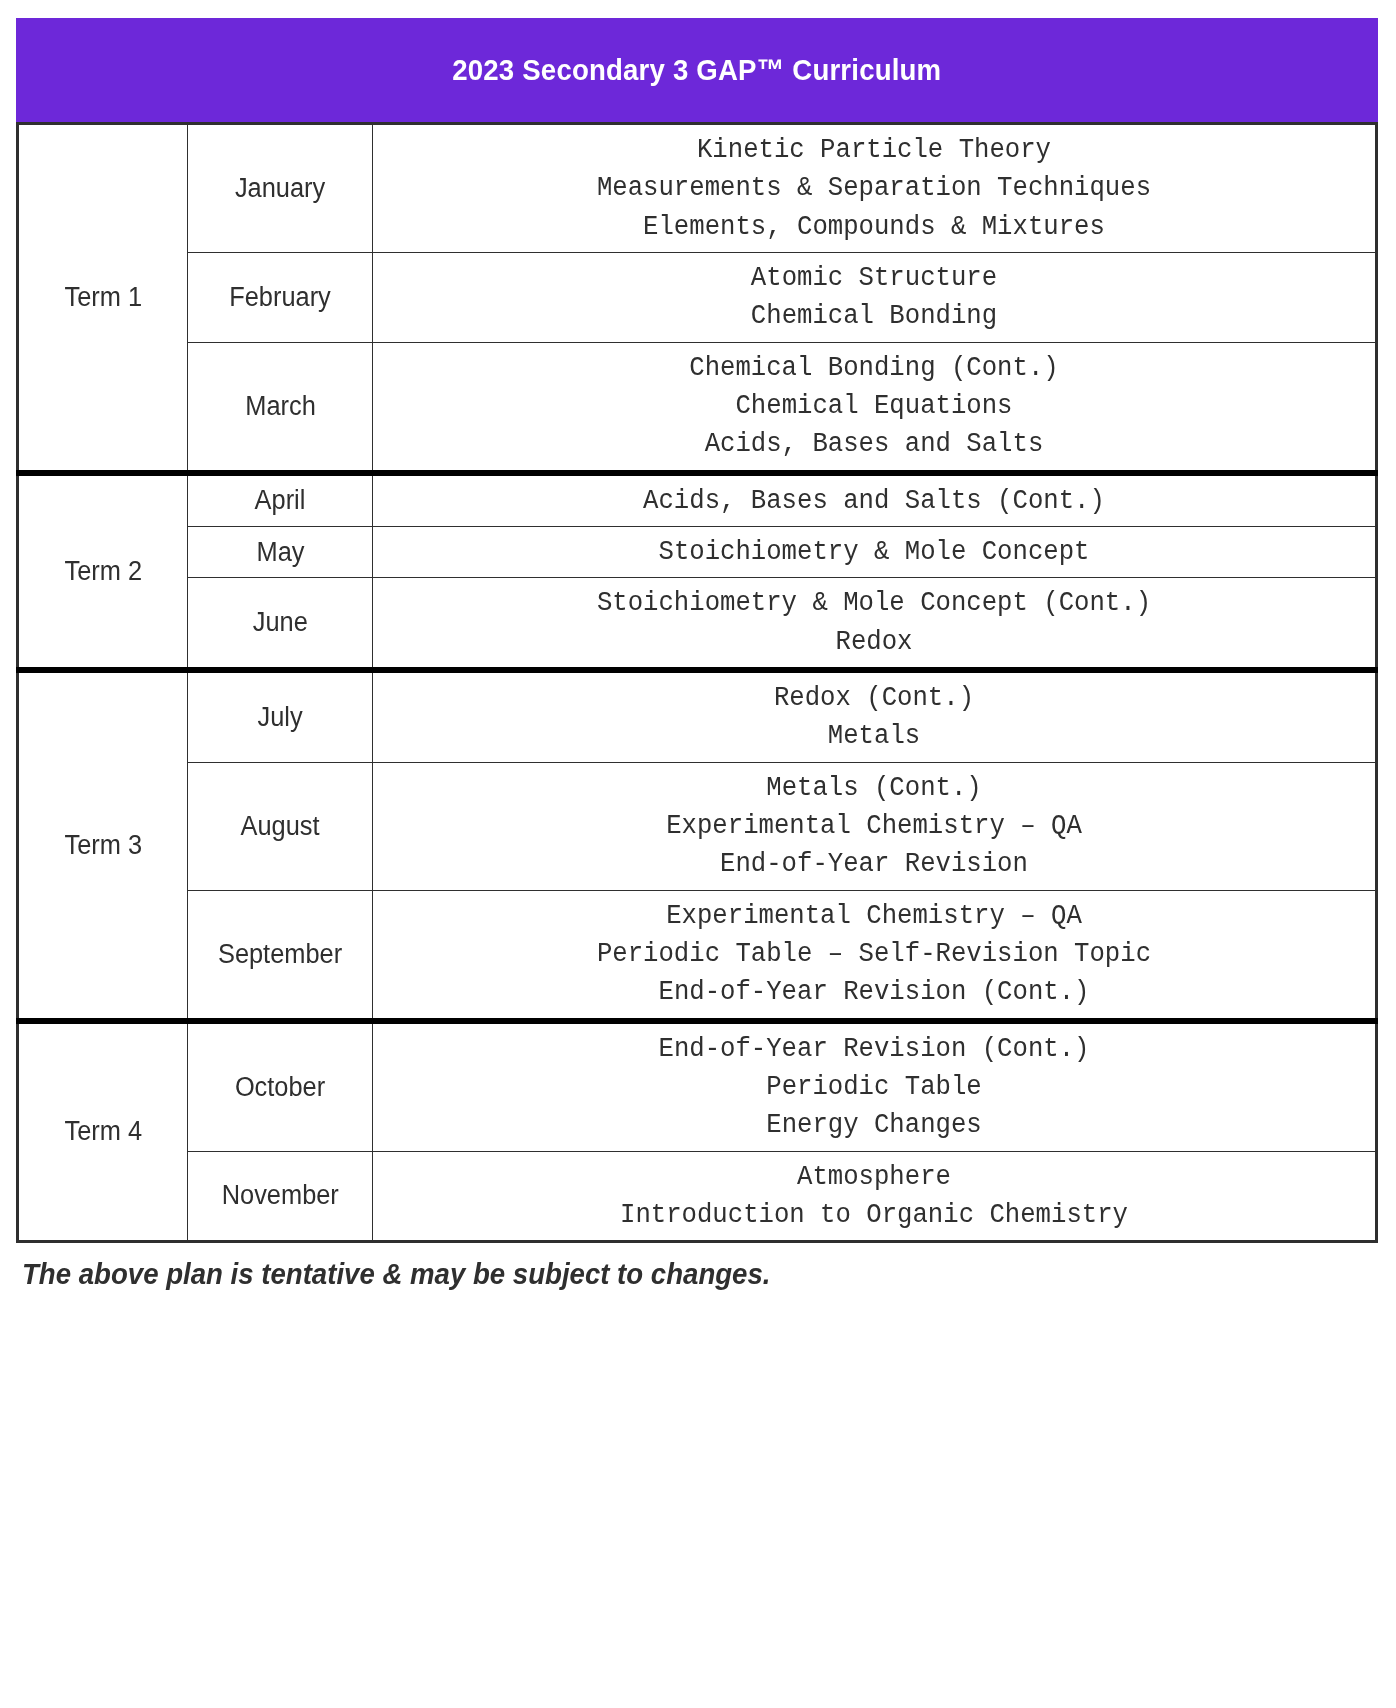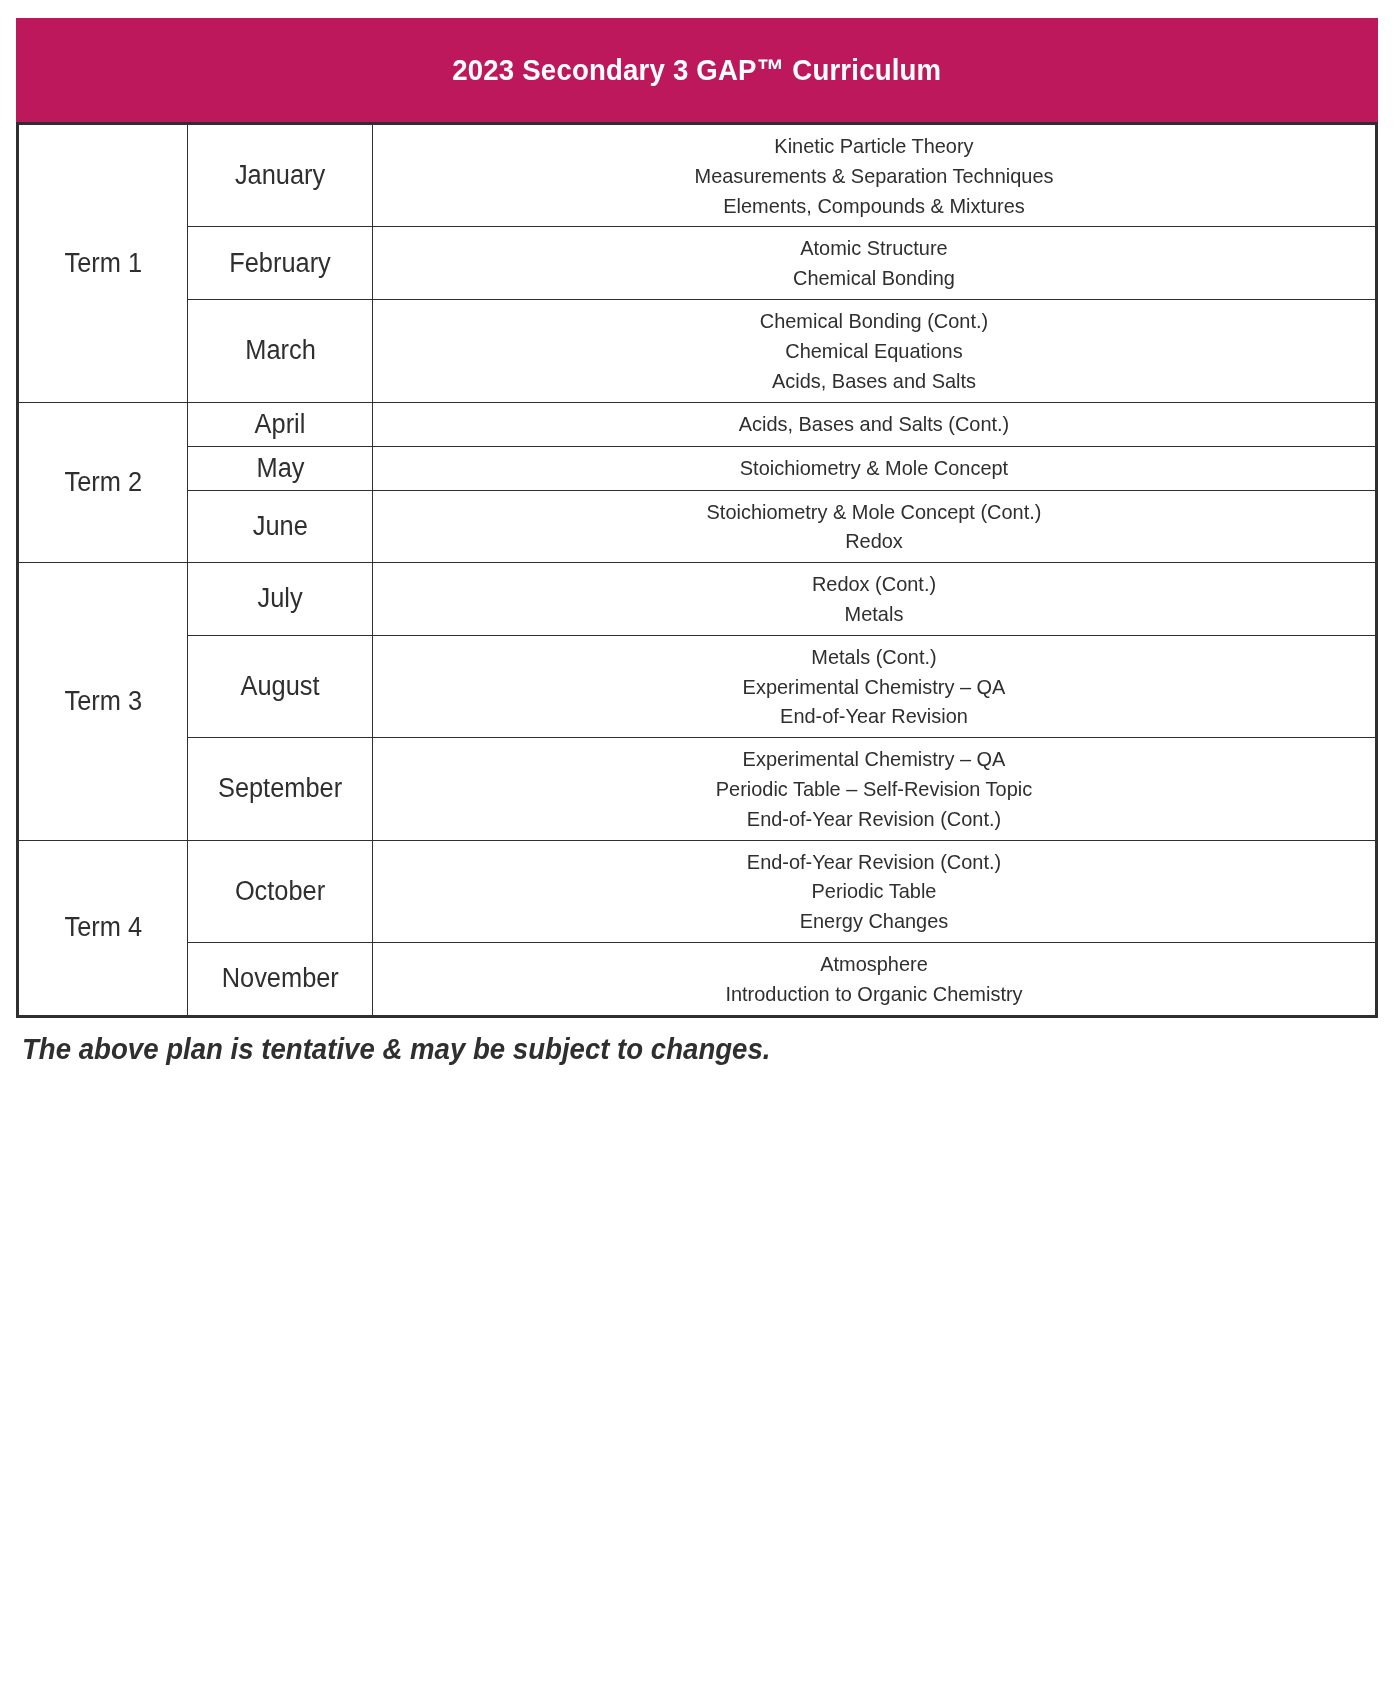--- a/index.html
+++ b/index.html
@@ -21,21 +21,21 @@
     box-sizing: border-box;
   }
   .sheet {
     position: absolute;
     left: 16px;
     top: 18px;
     width: 1362px;
   }
   
   .title-bar {
-    background: #be185d;
+    background: #6d28d9;
     height: 104px;
     display: flex;
     align-items: center;
     justify-content: center;
     text-align: center;
   }
   .title-text {
     color: #ffffff;
     font-size: 30px;
     font-weight: bold;
@@ -66,38 +66,39 @@
     font-size: 27px;
     border-right: 1.5px solid #2f2f2f;
     text-decoration: underline;
   }
   td.month-cell {
     width: 181px;
     font-size: 27px;
   }
   td.topics-cell {
     width: 984px;
-    font-size: 21px;
+    font-size: 27px;
     line-height: 1.42;
+    font-family: Liberation Mono, monospace;
   }
   .term-span {
     display: inline-block;
     transform: scaleX(0.94);
   }
   .month-span {
     display: inline-block;
     transform: scaleX(0.94);
   }
   .topic-line {
     display: block;
     transform: scaleX(0.95);
   }
   
   tr.term-start > td {
-    border-top: 1px solid #000000;
+    border-top: 6px solid #000000;
   }
   tr.first-row > td {
     border-top: 3px solid #2f2f2f;
   }
   
   .footnote {
     margin-top: 14px;
     font-size: 30px;
     font-style: italic;
     font-weight: bold;

